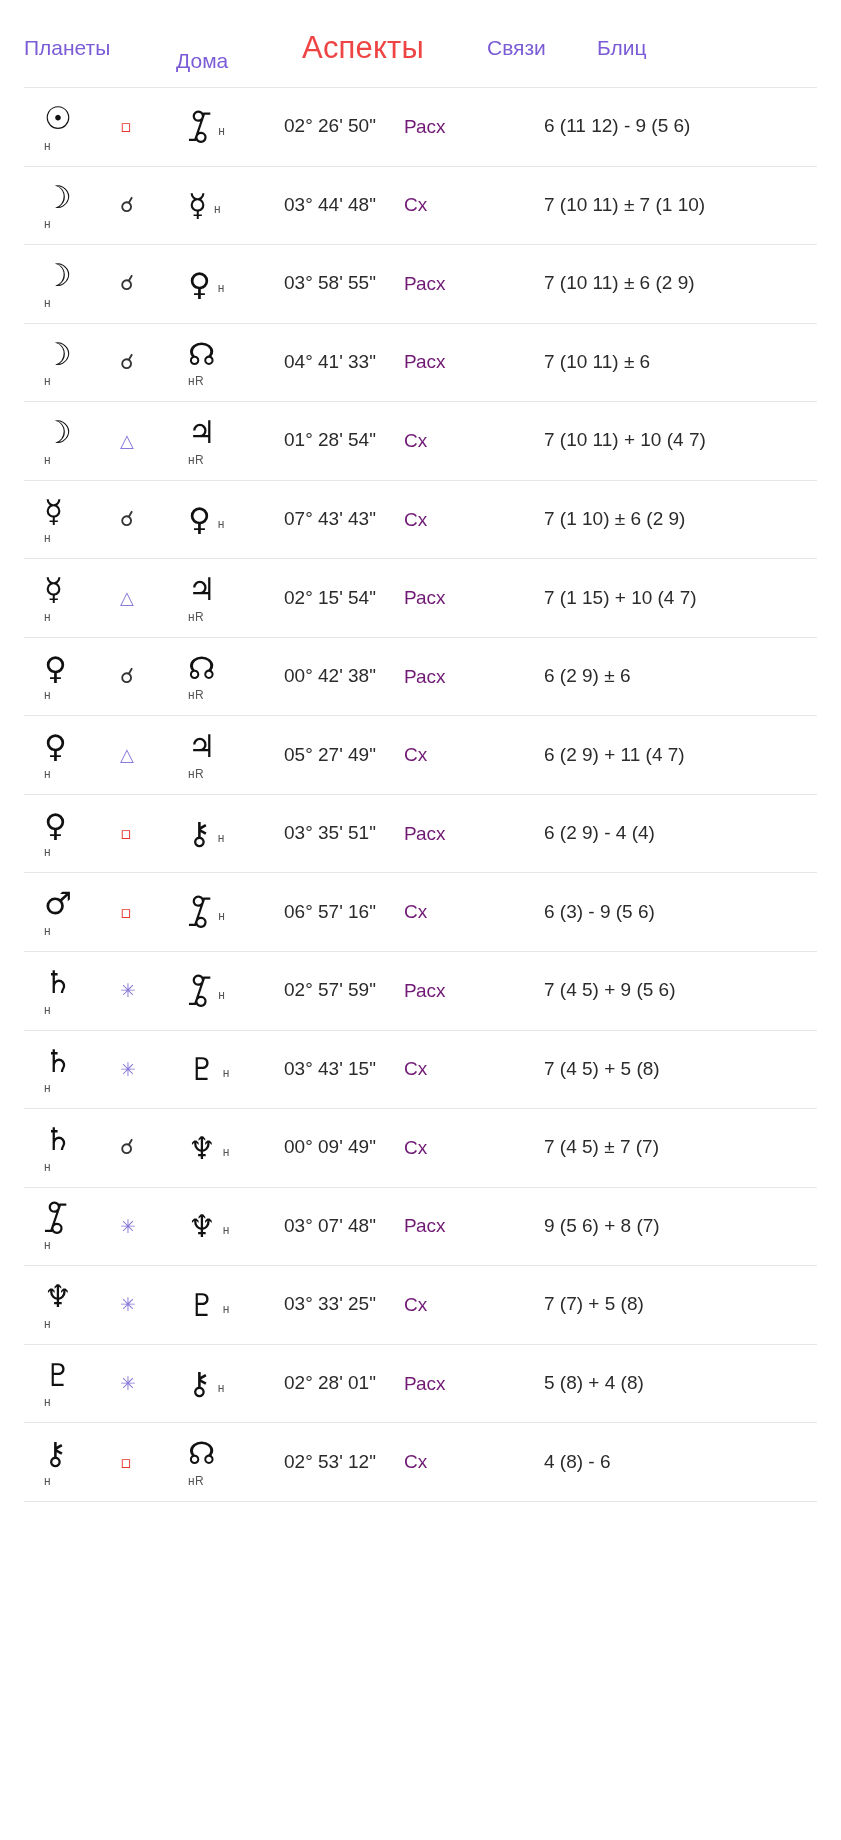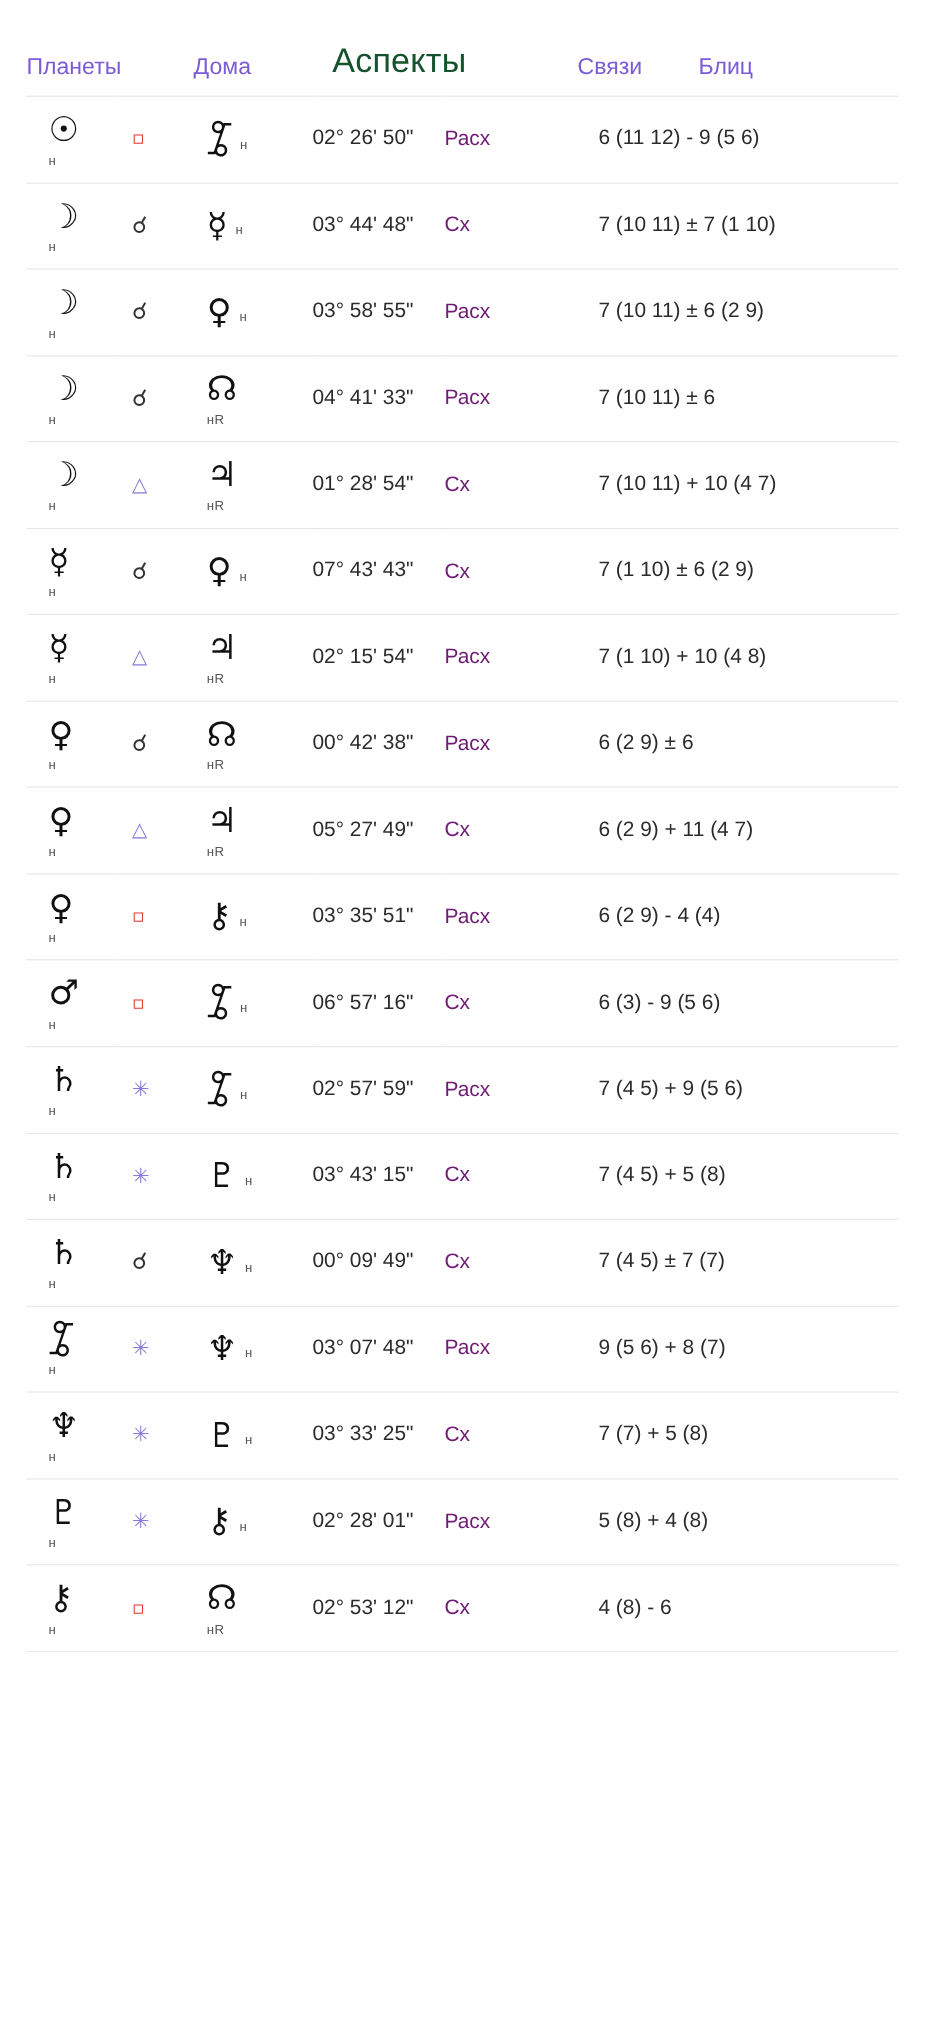--- a/index.html
+++ b/index.html
@@ -16,39 +16,39 @@
 
   .page {
     width: 841px;
     box-sizing: border-box;
     padding: 0 24px;
   }
 
   
   .tabbar {
     display: flex;
-    align-items: flex-end;
+    align-items: center;
     padding: 22px 0 14px 0;
     box-sizing: border-box;
   }
   .tab {
     color: #7b5cd6;
     font-size: 21px;
     white-space: nowrap;
     cursor: pointer;
   }
   .tab.active {
-    color: #14532d;
+    color: #ef4444;
     font-size: 31px;
     letter-spacing: 0.2px;
   }
   .tab-planets { width: 152px; }
   .tab-houses  { width: 126px; margin-top: 27px; }
   .tab-aspects { width: 185px; }
-  .tab-links   { width: 110px; margin-left: 38px; }
+  .tab-links   { width: 110px; }
   .tab-blitz   { width: auto; }
 
   
   .aspect-table {
     width: 100%;
     border-collapse: collapse;
     table-layout: fixed;
   }
   .aspect-table tr {
     border-top: 1px solid #e6e6e6;
@@ -287,21 +287,21 @@
             <span class="aspect-sym asp-trine">△</span>
           </td>
           <td class="col-p2">
             <div class="glyph-stack2">
               <span class="glyph">♃</span>
               <span class="sub">нR</span>
             </div>
           </td>
           <td class="col-orb"><span class="orb">02° 15' 54"</span></td>
           <td class="col-dir"><span class="dir">Расх</span></td>
-          <td class="col-links"><span class="links">7 (1 10) + 10 (4 8)</span></td>
+          <td class="col-links"><span class="links">7 (1 15) + 10 (4 7)</span></td>
         </tr>
         <tr>
           <td class="col-p1">
             <div class="glyph-wrap">
               <span class="glyph">♀</span>
               <span class="sub">н</span>
             </div>
           </td>
           <td class="col-asp">
             <span class="aspect-sym asp-conj">☌</span>

